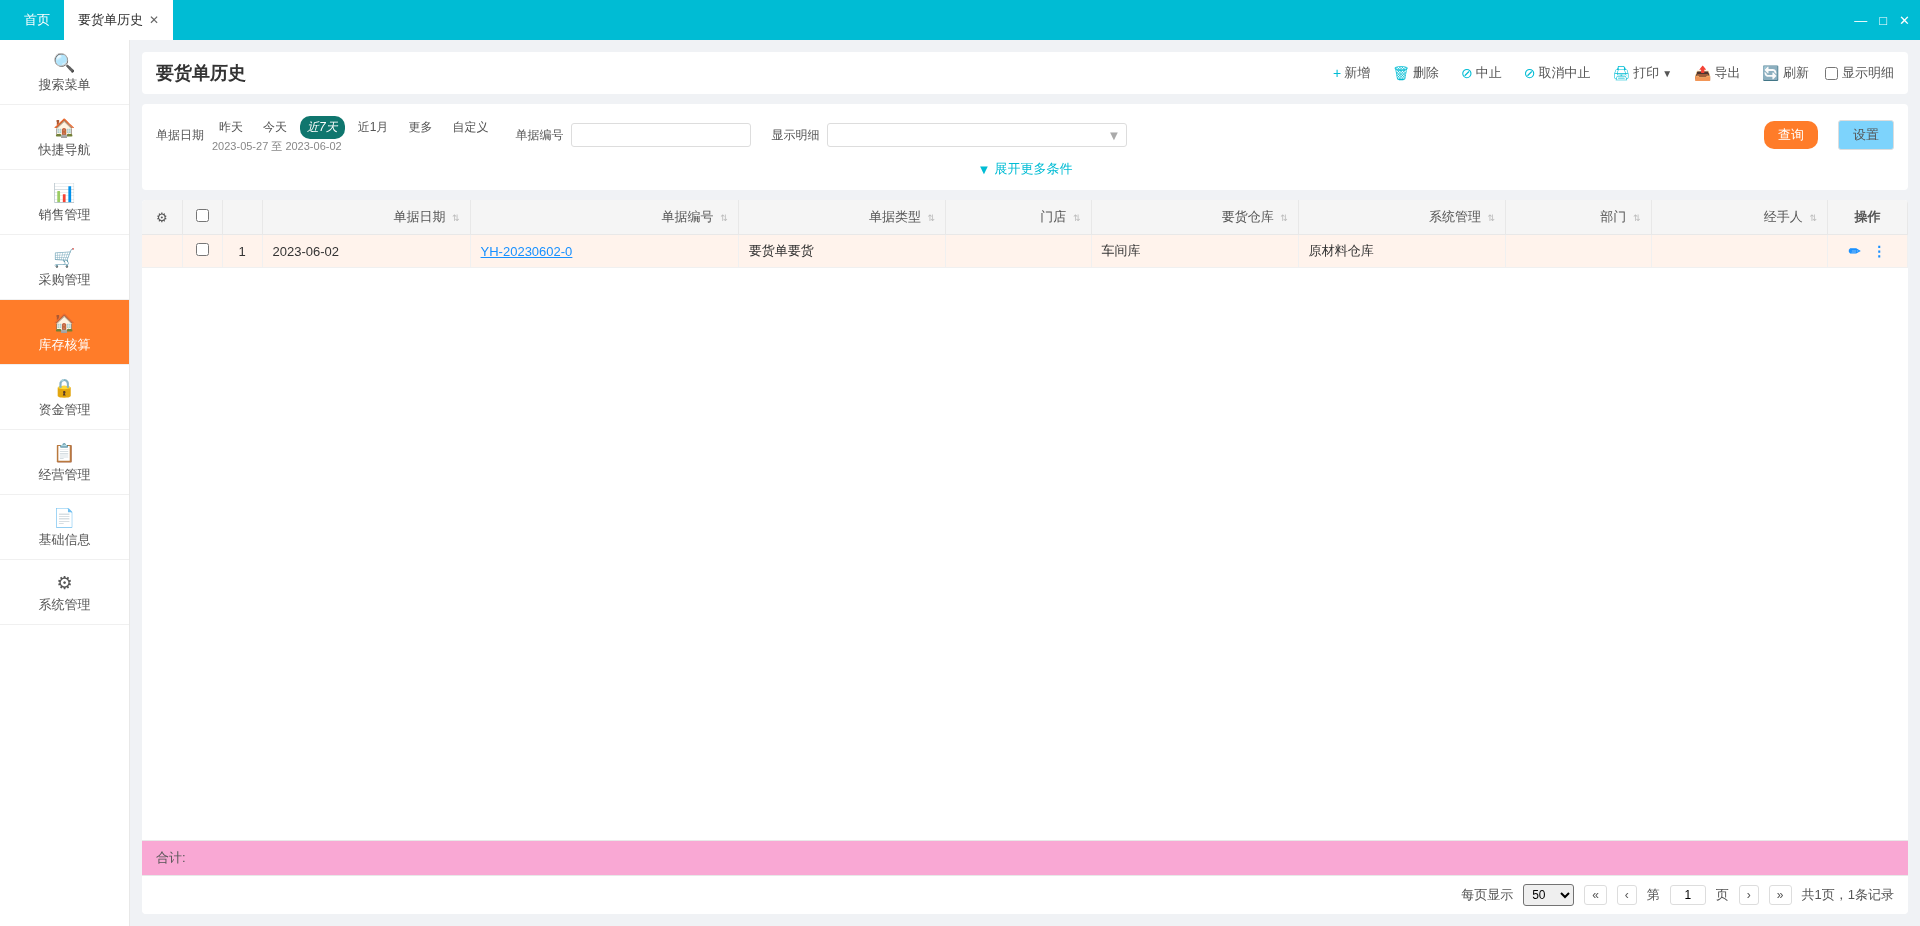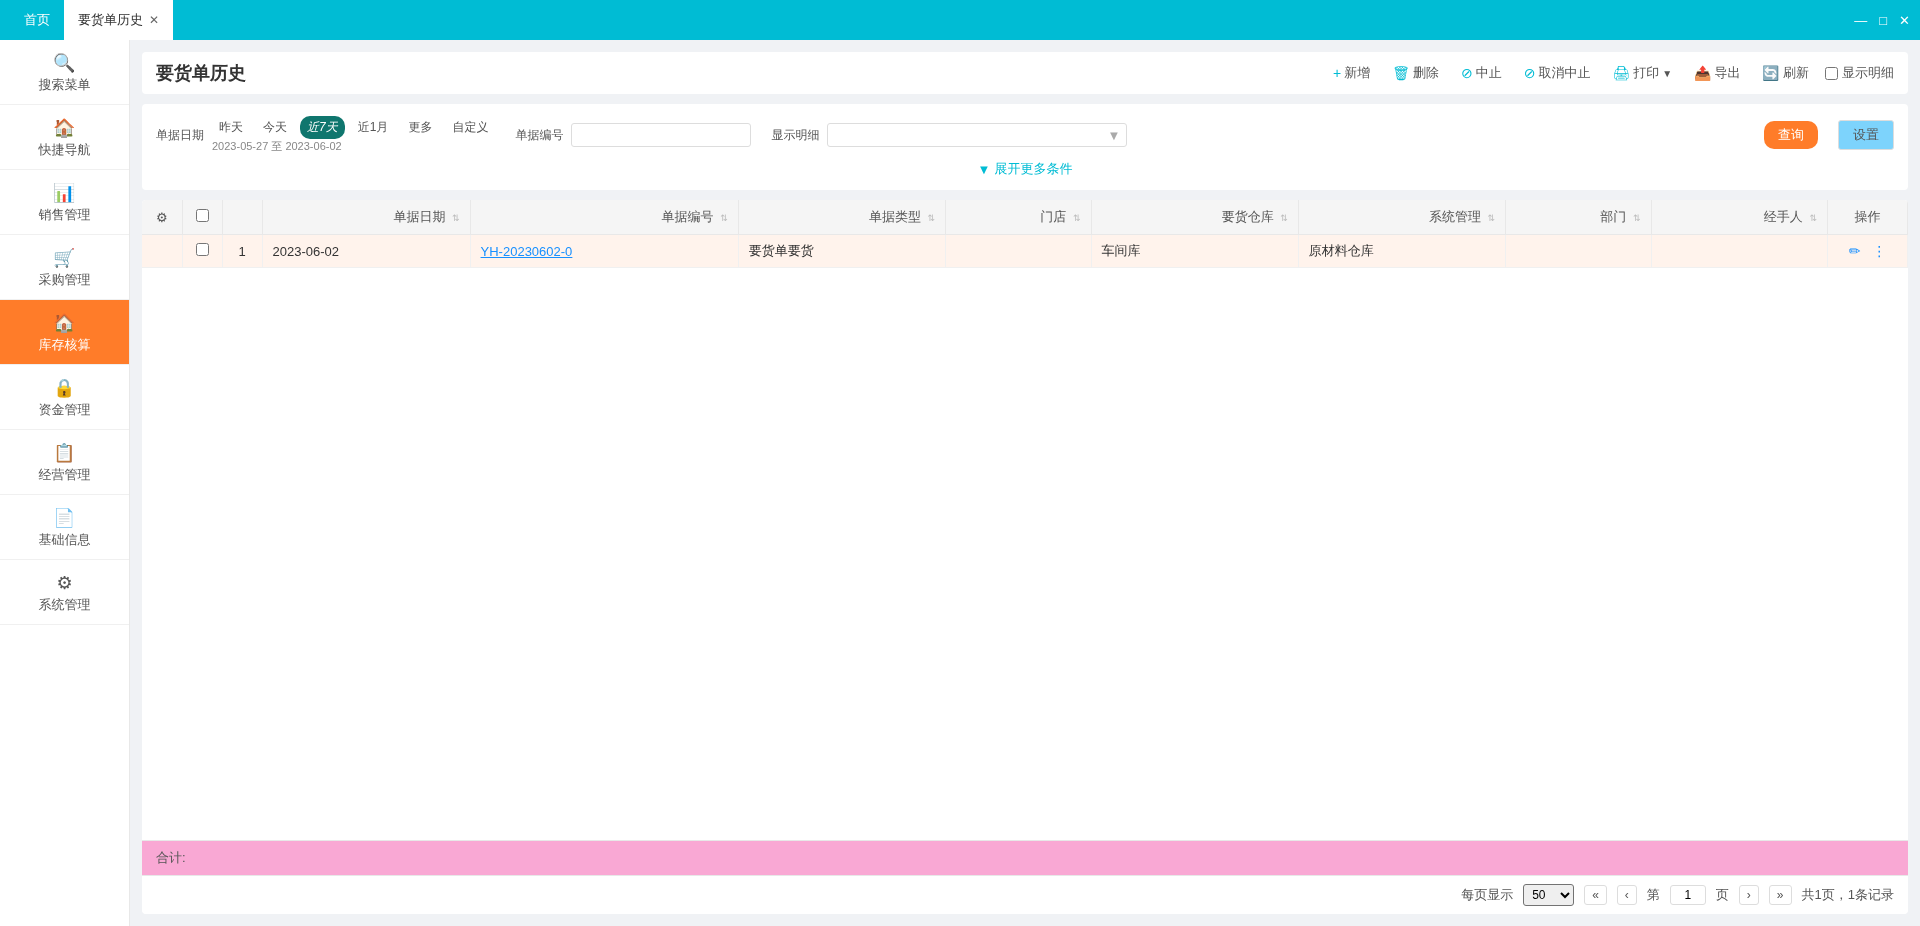--- a/index.html
+++ b/index.html
@@ -261,21 +261,21 @@
       border-bottom: 1px solid #f0f0f0;
       border-right: 1px solid #f0f0f0;
       color: #333;
       white-space: nowrap;
     }
     tbody tr.highlighted { background: #fff3ec; }
     .link-cell { color: #1890ff; cursor: pointer; text-decoration: underline; }
     .settings-col { width: 40px; text-align: center; }
     .checkbox-col { width: 40px; text-align: center; }
     .num-col { width: 40px; text-align: center; }
-    .op-col { width: 80px; text-align: center; }
+    .op-col { width: 80px; text-align: center; font-weight: bold; }
 
     
     .table-footer {
       padding: 8px 14px;
       background: #f9a8d4;
       border-top: 1px solid #e8e8e8;
       font-size: 12px;
       color: #555;
     }
 

